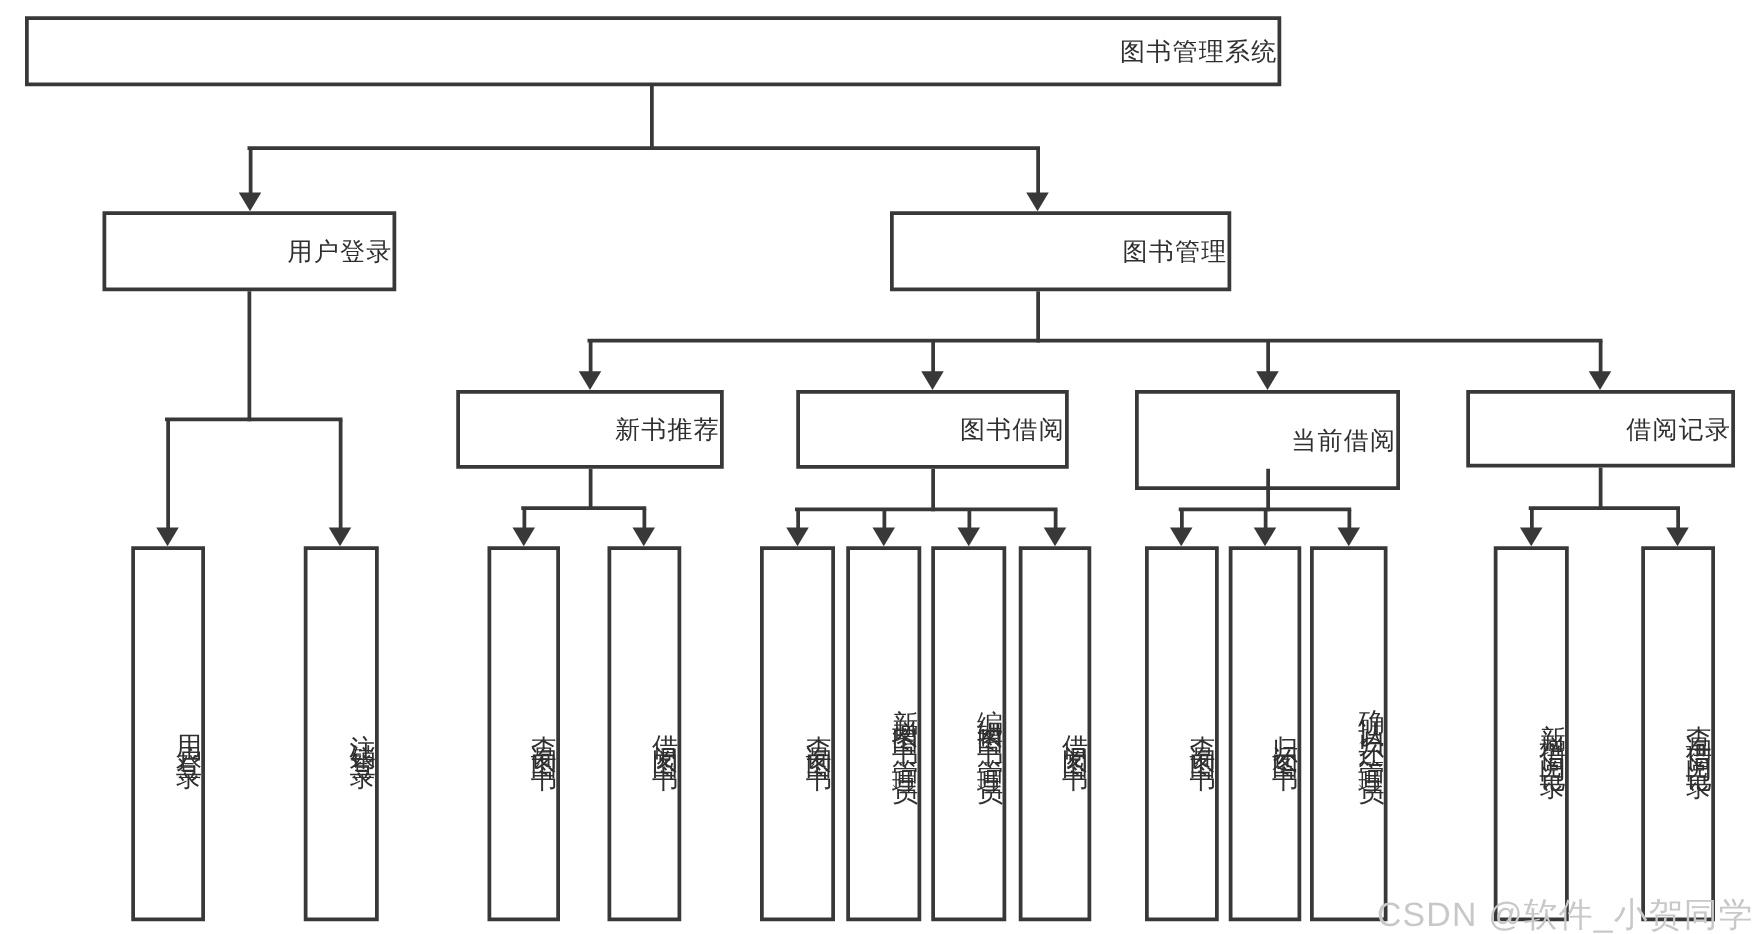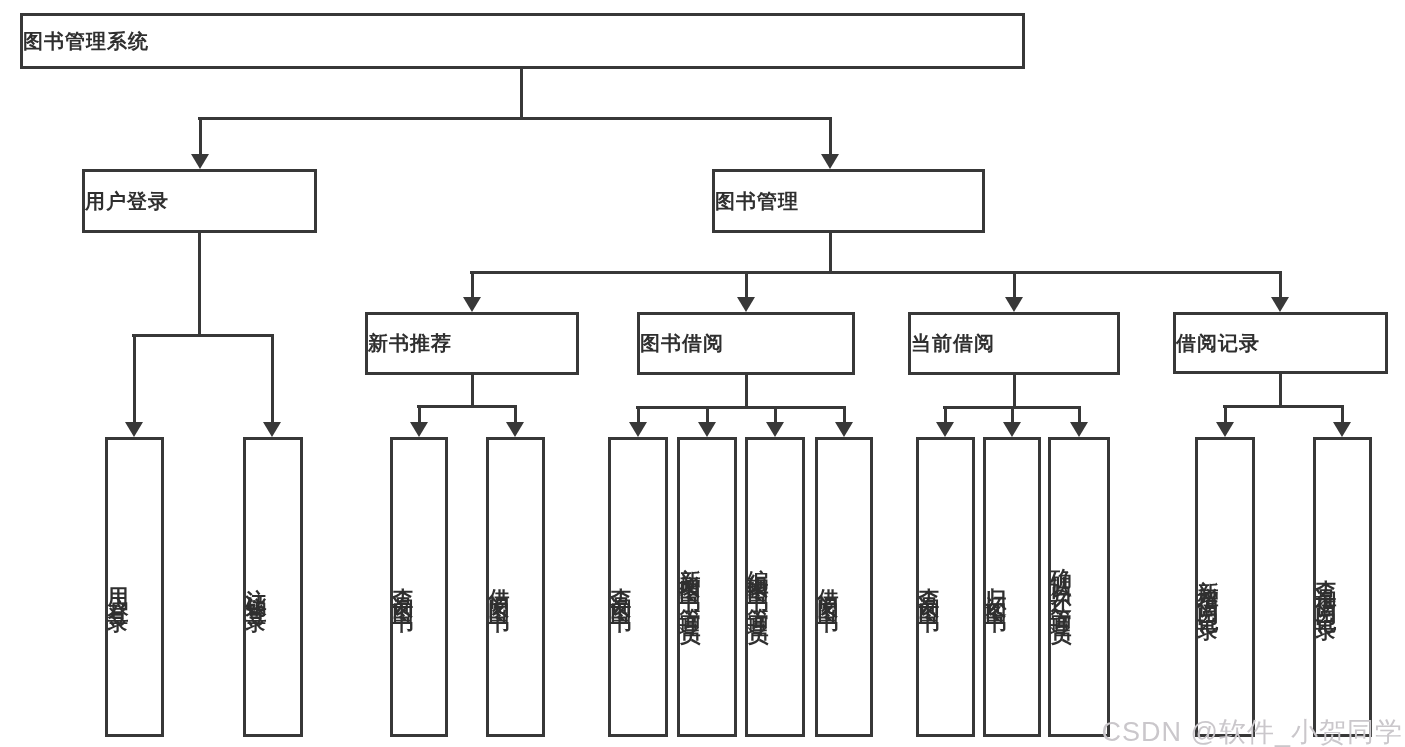--- a/index.html
+++ b/index.html
@@ -2,22 +2,22 @@
 <html><head>
 <meta charset="utf-8">
 <style>
   html,body{margin:0;padding:0;background:#ffffff;}
   #stage{
     position:relative;width:1405px;height:747px;background:#ffffff;
     font-family:"Liberation Sans","DejaVu Sans",sans-serif;overflow:hidden;
   }
   .box{
     position:absolute;box-sizing:border-box;border:3px solid #383838;background:#ffffff;
-    display:flex;align-items:center;justify-content:flex-start;
-    color:#2f2f2f;font-size:20px;letter-spacing:1px;white-space:nowrap;font-weight:bold;
+    display:flex;align-items:center;justify-content:flex-end;
+    color:#2f2f2f;font-size:20px;letter-spacing:1px;white-space:nowrap;
   }
   .vtext{
     writing-mode:vertical-rl;text-orientation:mixed;
     font-size:21px;line-height:1;letter-spacing:8px;white-space:nowrap;
   }
   .h,.v{position:absolute;background:#383838;}
   .h{height:3px;}
   .v{width:3px;}
   .arrow{position:absolute;width:20px;}
   .arrow::before{
@@ -64,21 +64,21 @@
   <div class="arrow" style="left:736px;top:273px;height:39px;"></div>
   <div class="arrow" style="left:1004px;top:273px;height:39px;"></div>
   <div class="arrow" style="left:1270px;top:273px;height:39px;"></div>
 
   <div class="box" style="left:637px;top:312px;width:218px;height:63px;">
     <span>图书借阅</span>
   </div>
   <div class="box" style="left:365px;top:312px;width:214px;height:63px;">
     <span>新书推荐</span>
   </div>
-  <div class="box" style="left:908px;top:312px;width:212px;height:63px;">
+  <div class="box" style="left:908px;top:312px;width:212px;height:80px;">
     <span>当前借阅</span>
   </div>
   <div class="box" style="left:1173px;top:312px;width:215px;height:62px;">
     <span>借阅记录</span>
   </div>
 
   <div class="v" style="left:470.5px;top:375px;height:33px;"></div>
   <div class="h" style="left:417px;top:405px;width:100px;"></div>
   <div class="arrow" style="left:409px;top:407px;height:30px;"></div>
   <div class="arrow" style="left:505px;top:407px;height:30px;"></div>

